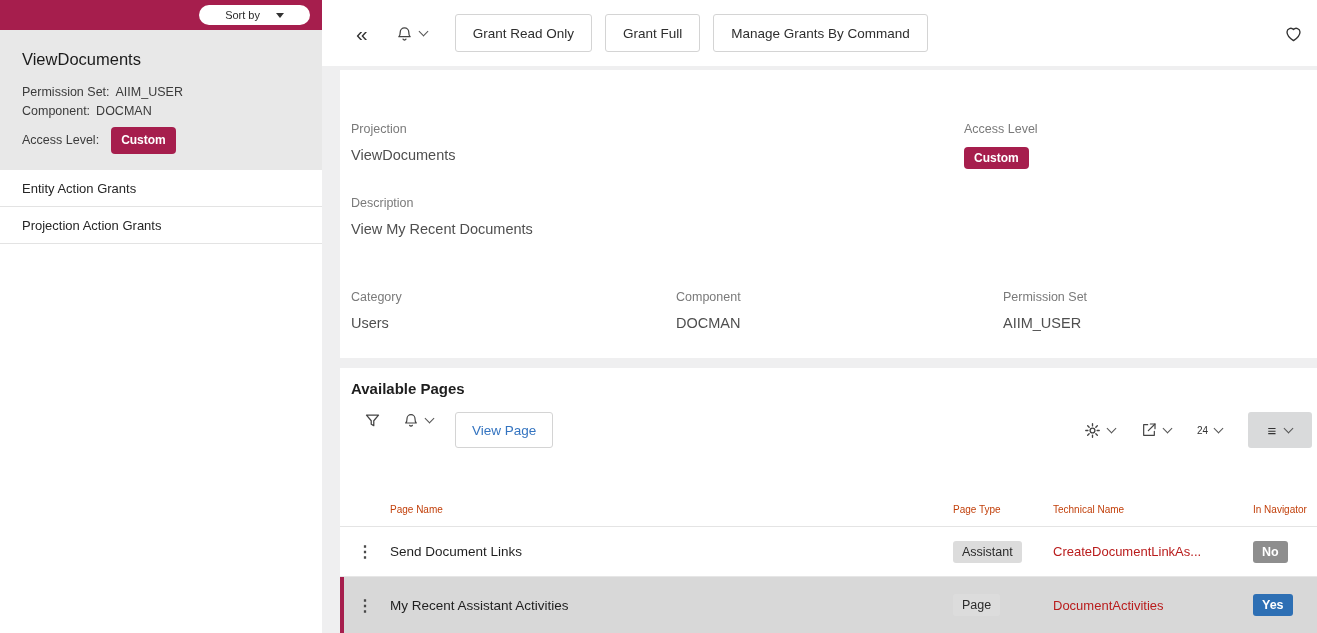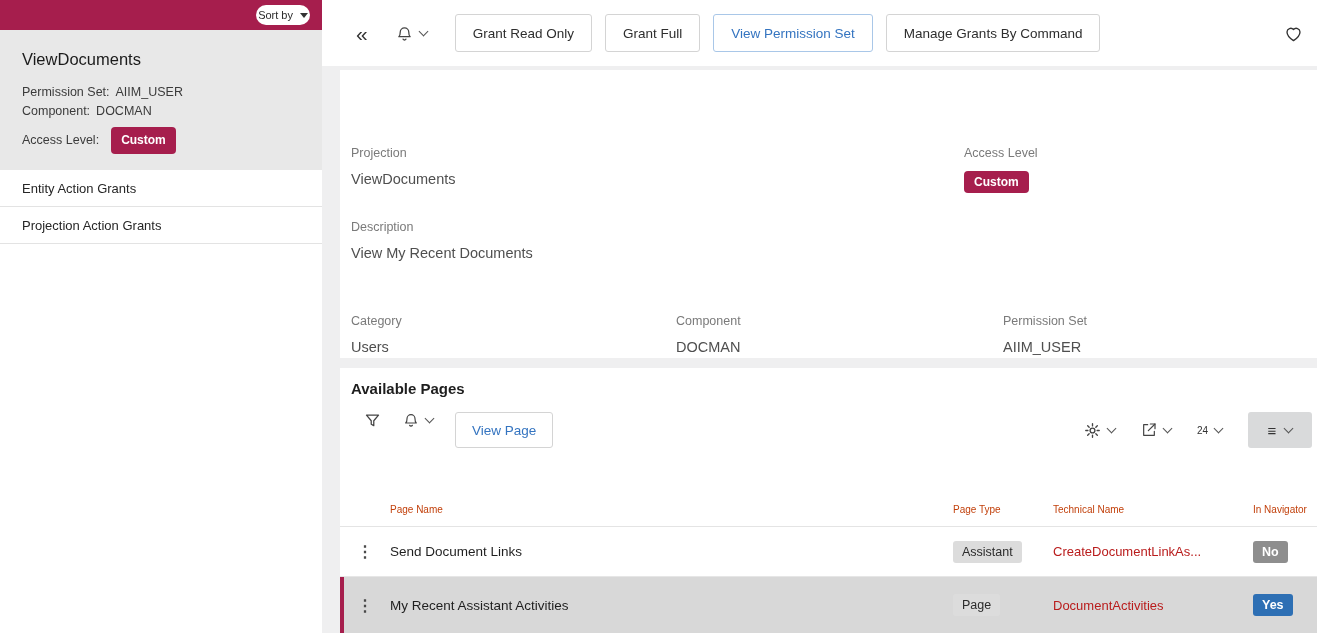--- a/index.html
+++ b/index.html
@@ -17,21 +17,21 @@
     transform:rotate(45deg); margin-top:-4px;
   }
   
   .sidebar { position:absolute; left:0; top:0; width:322px; height:633px; background:#ffffff; }
   .sb-topbar {
     height:30px; background:#a61e4d;
     display:flex; align-items:center; justify-content:flex-end; padding-right:12px;
   }
   .sort-pill {
     background:#fff; border:none; border-radius:10px; height:20px;
-    display:flex; align-items:center; gap:7px; padding:0 2px;
+    display:flex; align-items:center; gap:16px; padding:0 26px;
     font-size:11px; color:#2b2b2b; cursor:pointer; font-family:inherit;
   }
   .tri-down { width:0; height:0; border-left:4px solid transparent; border-right:4px solid transparent; border-top:5px solid #333; }
   .sb-panel { background:#e8e8e8; padding:20px 22px 16px 22px; }
   .sb-title { font-size:16.5px; color:#1b1b1b; margin-bottom:14px; }
   .sb-field { font-size:12.5px; color:#3b3b3b; line-height:19px; }
   .sb-field .lbl { margin-right:6px; }
   .sb-access { margin-top:6px; display:flex; align-items:center; gap:12px; }
   .badge-maroon {
     display:inline-block; background:#a61e4d; color:#fff; font-weight:bold;
@@ -56,21 +56,21 @@
     cursor:pointer; font-family:inherit;
   }
   .btn + .btn { margin-left:13px; }
   .btn.first { margin-left:28px; }
   .btn.blue { color:#3474c0; border-color:#a9c7e8; }
   .mt-spacer { flex:1; }
   .heart-btn { margin-right:14px; background:none; border:none; cursor:pointer; }
   
   .details-card { position:absolute; left:340px; top:70px; width:977px; height:288px; background:#fff; }
   .fld { position:absolute; }
-  .fld .lab { font-size:12.5px; color:#7a7a7a; margin-bottom:11px;margin-top:24px; }
+  .fld .lab { font-size:12.5px; color:#7a7a7a; margin-bottom:11px; }
   .fld .val { font-size:14.5px; color:#4f4f4f; }
   
   .pages-card { position:absolute; left:340px; top:368px; width:977px; height:265px; background:#fff; overflow:hidden; }
   .ap-title { position:absolute; left:11px; top:12px; font-size:15px; font-weight:bold; color:#1e1e1e; }
   .ap-toolbar { position:absolute; left:24px; right:5px; top:44px; height:50px; display:flex; align-items:flex-start; }
   .vp-btn {
     margin-left:22px; background:#fff; border:1px solid #d4d4d4; border-radius:3px;
     height:36px; padding:0 16px; font-size:13.5px; color:#3474c0; cursor:pointer; font-family:inherit;
   }
   .ap-right { margin-left:auto; display:flex; align-items:center; gap:26px; }
@@ -136,21 +136,20 @@
   <span class="collapse">«</span>
   <button class="icon-btn mt-bell">
     <svg width="17" height="17" viewBox="0 0 24 24" fill="none" stroke="#444" stroke-width="1.8" stroke-linecap="round" stroke-linejoin="round">
       <path d="M6 10a6 6 0 1 1 12 0c0 5 2 6.5 2 6.5H4S6 15 6 10"></path>
         <path d="M10 20a2.3 2.3 0 0 0 4 0"></path>
     </svg>
     <span class="chev"></span>
   </button>
   <button class="btn first">Grant Read Only</button>
   <button class="btn">Grant Full</button>
-  <button class="btn blue">View Permission Set</button>
   <button class="btn">Manage Grants By Command</button>
   <span class="mt-spacer"></span>
   <button class="heart-btn">
     <svg width="19" height="19" viewBox="0 0 24 24" fill="none" stroke="#333" stroke-width="1.7" stroke-linejoin="round">
       <path d="M12 21s-8.2-5.4-8.2-11A4.7 4.7 0 0 1 12 7a4.7 4.7 0 0 1 8.2 3c0 5.6-8.2 11-8.2 11z"></path>
     </svg>
   </button>
 </div>
 
 <div class="details-card">

